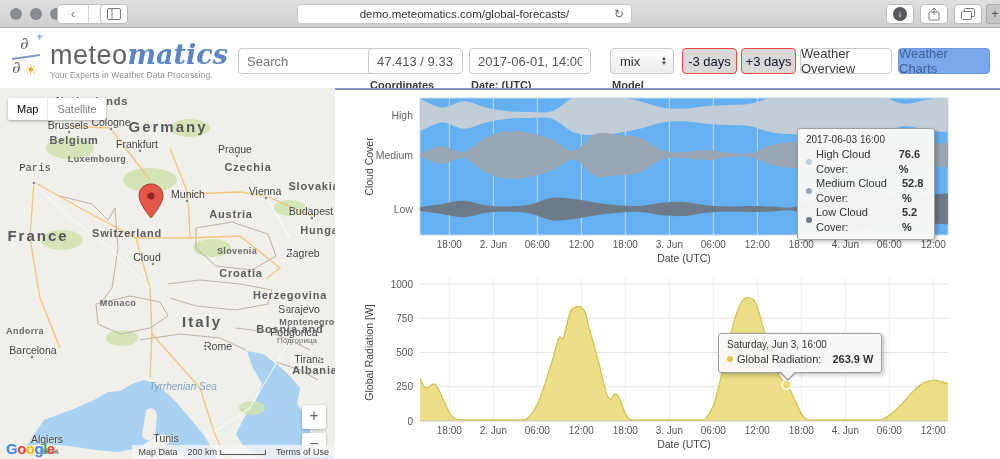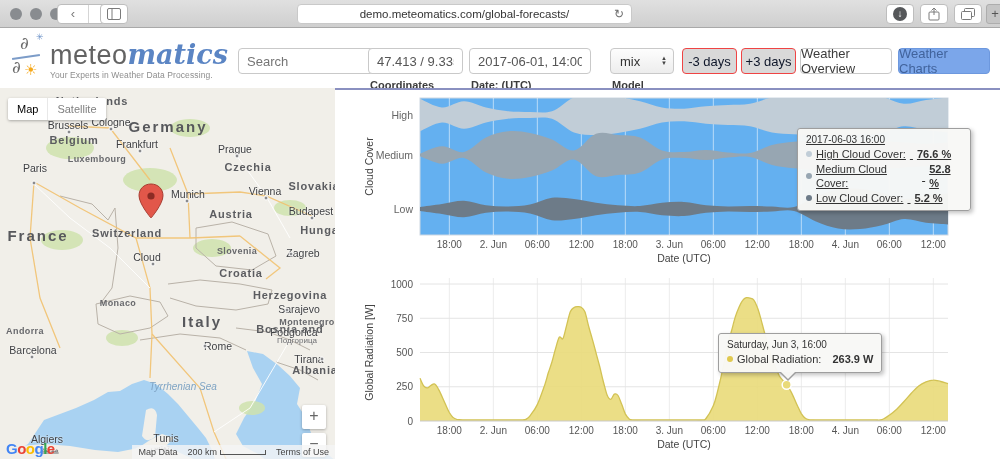--- a/index.html
+++ b/index.html
@@ -80,21 +80,21 @@
   .charts { position:absolute; left:335px; top:88px; width:665px; height:371px; background:#fff;
     border-top:2px solid #8a90c0; }
   .charts svg text { font-family:"Liberation Sans",sans-serif; }
 
   .tooltip { position:absolute; background:rgba(248,248,246,.97); border:1px solid #9e9e9e; border-radius:3px;
     box-shadow:2px 2px 4px rgba(0,0,0,.25); padding:5px 8px; font-size:11px; color:#333; }
   .tooltip .tt-title { font-size:10px; margin-bottom:2px; color:#333; }
   .tt-row { display:flex; align-items:center; gap:4px; line-height:14.5px; }
   .tt-dot { width:6px; height:6px; border-radius:50%; flex:none; }
   .tt-val { font-weight:bold; }
-  .tt1 { left:462px; top:38px; width:174px;text-decoration:underline; }
+  .tt1 { left:462px; top:38px; width:138px; }
   .tt2 { left:383px; top:243px; }
   .tt2:after { content:""; position:absolute; left:62px; bottom:-7px; border:7px solid transparent;
     border-top-color:#f6f6f4; border-bottom:none; }
   .tt2:before { content:""; position:absolute; left:61px; bottom:-9px; border:8px solid transparent;
     border-top-color:#9e9e9e; border-bottom:none; }
 </style>
 </head>
 <body>
 
 <div class="browser">
@@ -236,21 +236,21 @@
       <div class="mlabel city" style="left: 111px; top: 34px;">Cologne</div>
       <div class="mlabel dot" style="left: 111px; top: 41px;"></div>
       <div class="mlabel country-lg" style="left: 168px; top: 38px;">Germany</div>
       <div class="mlabel country" style="left: 74px; top: 52px;">Belgium</div>
       <div class="mlabel city" style="left: 137px; top: 56px;">Frankfurt</div>
       <div class="mlabel dot" style="left: 140px; top: 63px;"></div>
       <div class="mlabel city" style="left: 235px; top: 61px;">Prague</div>
       <div class="mlabel dot" style="left: 237px; top: 68px;"></div>
       <div class="mlabel country" style="left: 248px; top: 79px;">Czechia</div>
       <div class="mlabel country-sm" style="left: 97px; top: 71px;">Luxembourg</div>
-      <div class="mlabel city" style="left: 35px; top: 80px;">Paris</div>
+      <div class="mlabel city" style="left: 35px; top: 80px; font-family: Liberation Mono, monospace;">Paris</div>
       <div class="mlabel dot" style="left: 34px; top: 95px;"></div>
       <div class="mlabel city" style="left: 188px; top: 106px;">Munich</div>
       <div class="mlabel dot" style="left: 187px; top: 113px;"></div>
       <div class="mlabel city" style="left: 265px; top: 103px;">Vienna</div>
       <div class="mlabel dot" style="left: 266px; top: 110px;"></div>
       <div class="mlabel country" style="left: 314px; top: 98px;">Slovakia</div>
       <div class="mlabel country" style="left: 231px; top: 126px;">Austria</div>
       <div class="mlabel city" style="left: 311px; top: 123px;">Budapest</div>
       <div class="mlabel dot" style="left: 312px; top: 130px;"></div>
       <div class="mlabel country" style="left: 322px; top: 142px;">Hungar</div>

